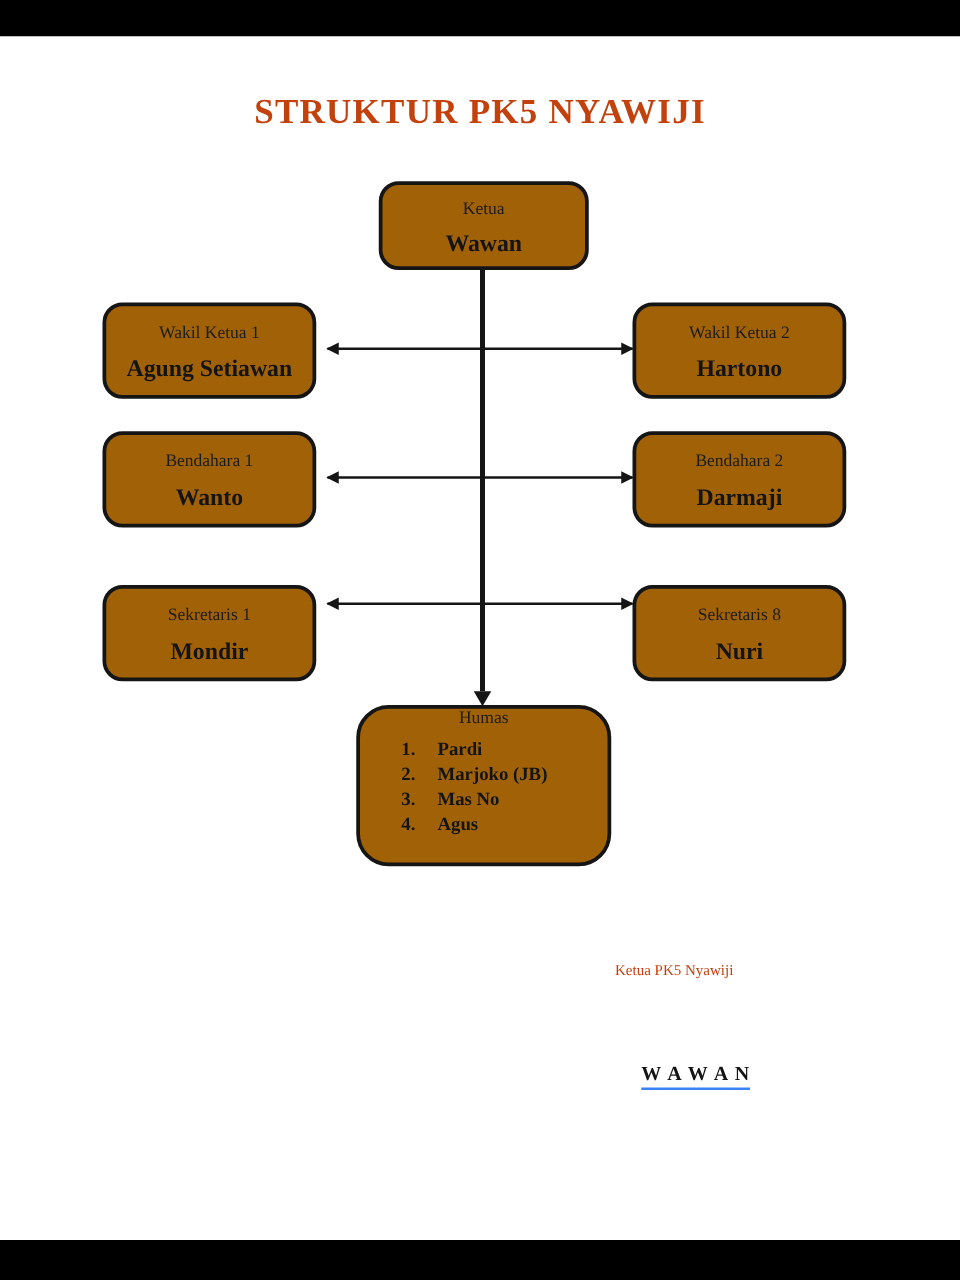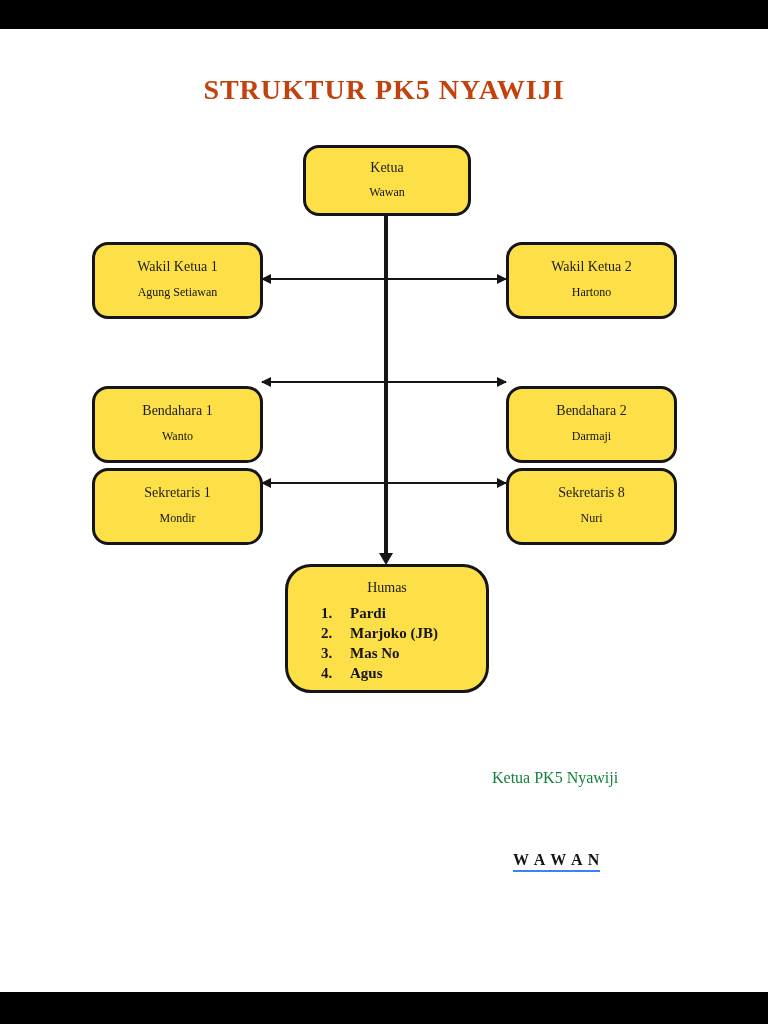--- a/index.html
+++ b/index.html
@@ -19,42 +19,42 @@
     position: absolute; top: 74px; left: 0; width: 768px;
     text-align: center;
     font-size: 28px; font-weight: bold; letter-spacing: 1px;
     color: #c2410c;
   }
 
   
   .node {
     position: absolute;
     box-sizing: border-box;
-    background: #fde047;
+    background: #a16207;
     border: 3px solid #151515;
     border-radius: 16px;
     display: flex; flex-direction: column; align-items: center;
   }
   .node .role { font-size: 14px; color: #1c1c1c; }
-  .node .name { font-size: 12px; font-weight: normal; color: #141414; }
+  .node .name { font-size: 19px; font-weight: bold; color: #141414; }
 
   .node-ketua { left: 303px; top: 145px; width: 168px; height: 71px; padding-top: 12px; }
   .node-ketua .name { margin-top: 9px; }
 
   .node-side { width: 171px; height: 77px; padding-top: 14px; }
   .node-side .name { margin-top: 10px; }
-  .col-left  { left: 92px; align-items: center; }
+  .col-left  { left: 82px; align-items: center; }
   .col-right { left: 506px; }
   .row-1 { top: 242px; }
-  .row-2 { top: 345px; margin-top: 41px; }
+  .row-2 { top: 345px; }
   .row-3 { top: 446px; margin-top: 22px; }
 
   .node-humas {
     left: 285px; top: 564px; width: 204px; height: 129px;
-    border-radius: 26px; padding-top: 13px;
+    border-radius: 26px; 
   }
   .node-humas .role { font-size: 14px; }
   .humas-list {
     margin-top: 9px; align-self: flex-start;
     padding-left: 33px;
     display: flex; flex-direction: column; gap: 3px;
   }
   .humas-item { display: flex; font-size: 15px; font-weight: bold; color: #141414; }
   .humas-item .num { width: 29px; }
 
@@ -88,21 +88,21 @@
     border-bottom: 5px solid transparent;
     border-left: 10px solid #151515;
   }
   .h-arrow-1 { top: 278px; }
   .h-arrow-2 { top: 381px; }
   .h-arrow-3 { top: 482px; }
 
   
   .sig-role {
     position: absolute; left: 492px; top: 769px;
-    font-size: 16px; color: #15803d;
+    font-size: 12px; color: #c2410c;
   }
   .sig-name {
     position: absolute; left: 513px; top: 851px;
     font-size: 16px; font-weight: bold; letter-spacing: 1px;
     color: #141414;
     border-bottom: 2px solid #3b82f6;
     padding-bottom: 1px;
   }
 </style>
 </head>

